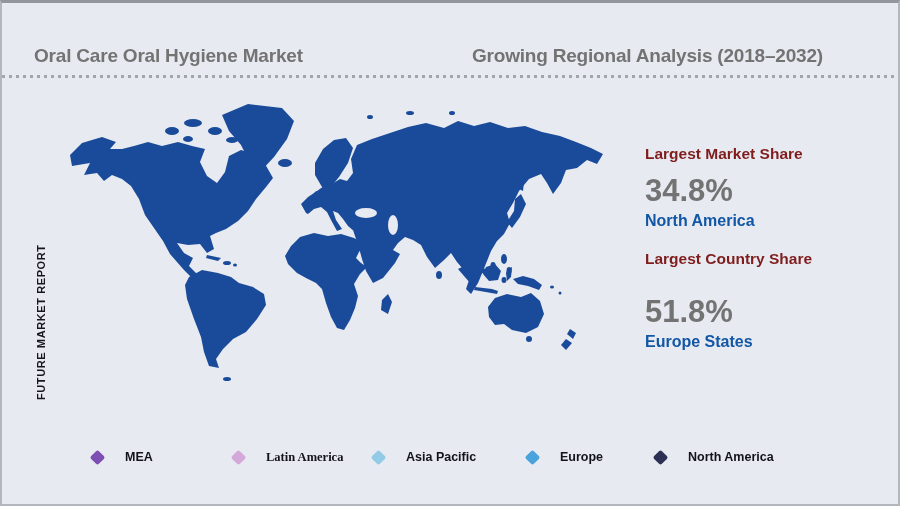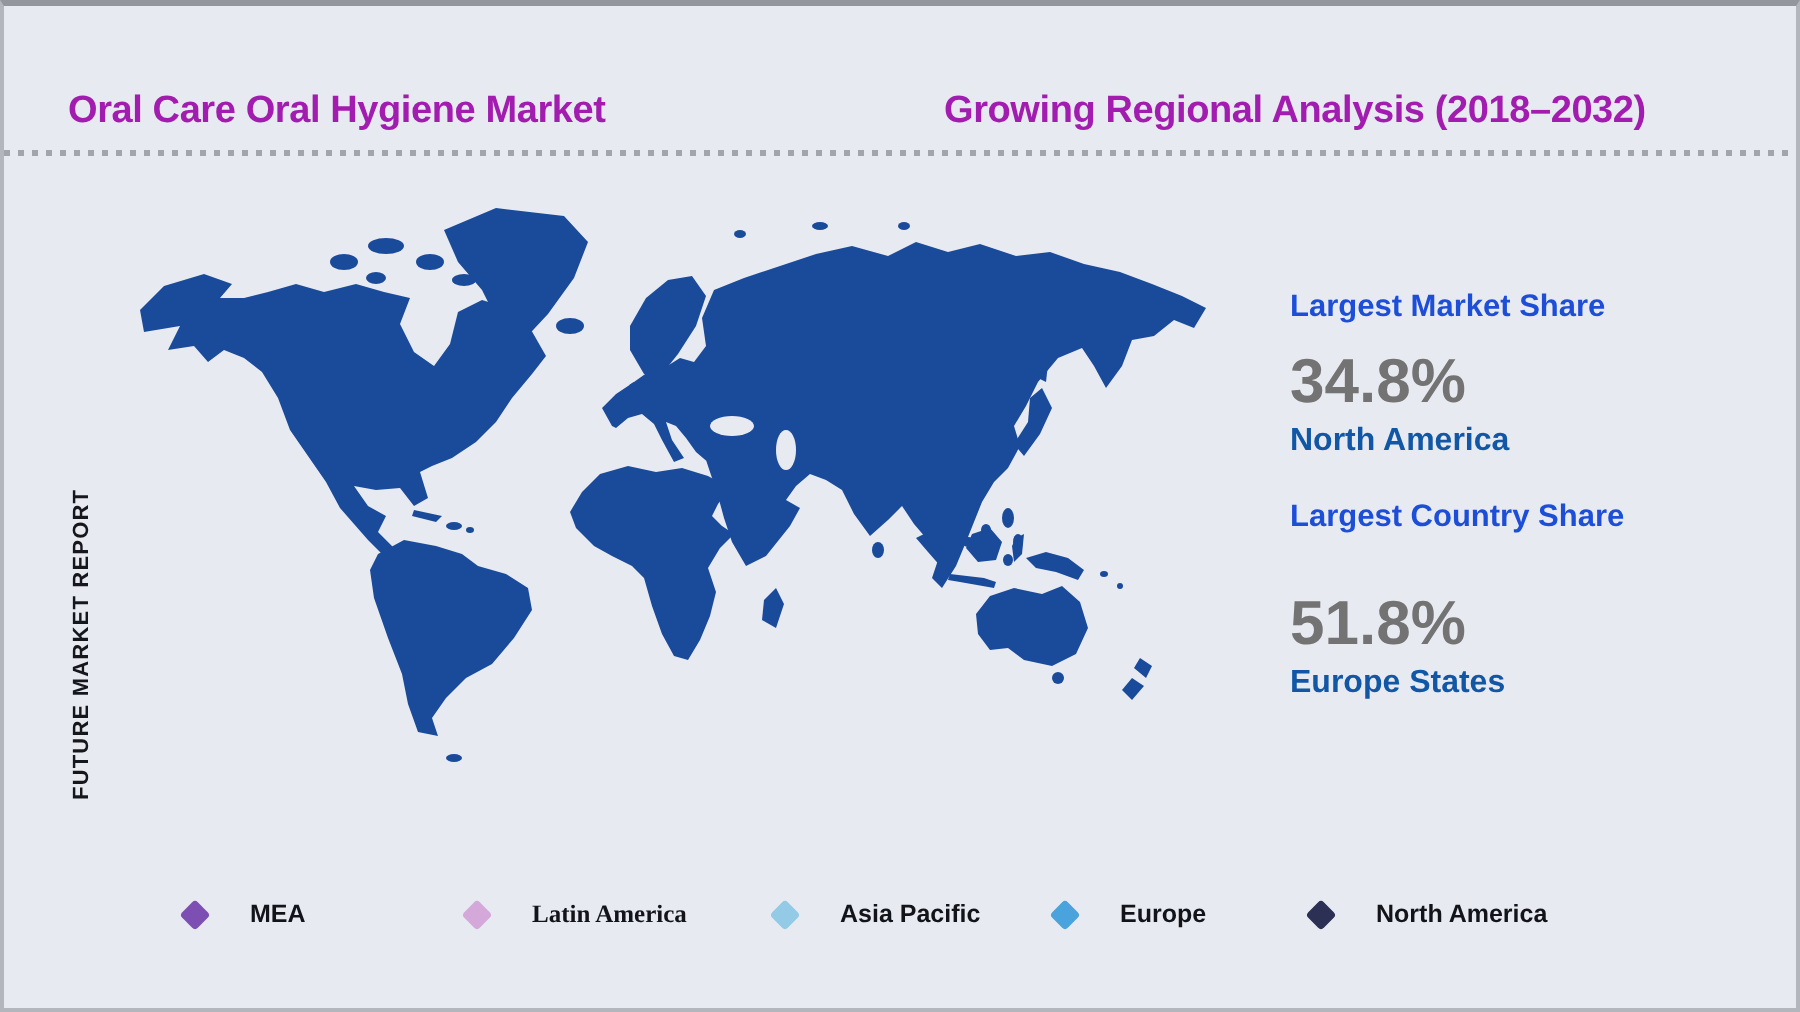--- a/index.html
+++ b/index.html
@@ -5,49 +5,49 @@
   * { margin:0; padding:0; box-sizing:border-box; }
   html,body { width:900px; height:506px; }
   body { font-family:"Liberation Sans","DejaVu Sans",sans-serif; }
   .frame {
     position:relative; width:900px; height:506px; overflow:hidden;
     background:#e8eaf1;
     border:2px solid #b4b6bd; border-top:3px solid #94969e;
   }
   .title {
     position:absolute; top:42px; font-size:19px; font-weight:800;
-    color:#a21caf; letter-spacing:-0.2px; white-space:nowrap;
+    color:#737373; letter-spacing:-0.2px; white-space:nowrap;
   }
   .title-left  { left:32px; }
   .title-right { left:470px; }
   .dotted-sep {
     position:absolute; top:72px; left:0; width:100%; height:3px;
     background:repeating-linear-gradient(90deg,#a3a5ad 0 3px,transparent 3px 7px);
   }
   .watermark {
     position:absolute; left:33px; top:236px; height:166px;
     writing-mode:vertical-rl; transform:rotate(180deg);
     font-size:11px; font-weight:700; letter-spacing:0.6px; color:#15171c;
     white-space:nowrap; text-align:center;
   }
   .world-map { position:absolute; left:58px; top:84px; width:572px; height:312px; }
   .stats { position:absolute; left:643px; top:0; width:240px; }
-  .stat-label  { position:absolute; left:0; white-space:nowrap; font-size:15.5px; font-weight:800; color:#1d4ed8; }
+  .stat-label  { position:absolute; left:0; white-space:nowrap; font-size:15.5px; font-weight:800; color:#7f1d1d; }
   .stat-value  { position:absolute; left:0; white-space:nowrap; font-size:31px;  font-weight:800; color:#737373; line-height:1; }
   .stat-region { position:absolute; left:0; white-space:nowrap; font-size:16px;  font-weight:800; color:#1257a5; }
   .lbl1 { top:142px; } .val1 { top:172px; } .reg1 { top:209px; }
   .lbl2 { top:247px; } .val2 { top:293px; } .reg2 { top:330px; }
   .legend-item { position:absolute; top:447px; display:flex; align-items:center; gap:22px; }
   .legend-item .diamond {
     width:11px; height:11px; transform:rotate(45deg); border-radius:2px; flex:0 0 auto;
   }
   .legend-item .legend-label {
     font-size:12.5px; font-weight:700; color:#121419; white-space:nowrap;
   }
-  .li-0 { left:90px; } .li-1 { left:231px;font-family:Liberation Serif, serif; } .li-2 { left:371px;margin-left:14px; } .li-3 { left:513px;margin-left:12px; } .li-4 { left:653px; }
+  .li-0 { left:90px; } .li-1 { left:231px;font-family:Liberation Serif, serif; } .li-2 { left:371px; } .li-3 { left:513px;margin-left:12px; } .li-4 { left:653px; }
 </style>
 </head>
 <body>
 
 <div class="frame">
 
   <h1 class="title title-left">Oral Care Oral Hygiene Market</h1>
   <h1 class="title title-right">Growing Regional Analysis (2018–2032)</h1>
 
   <div class="dotted-sep"></div>

